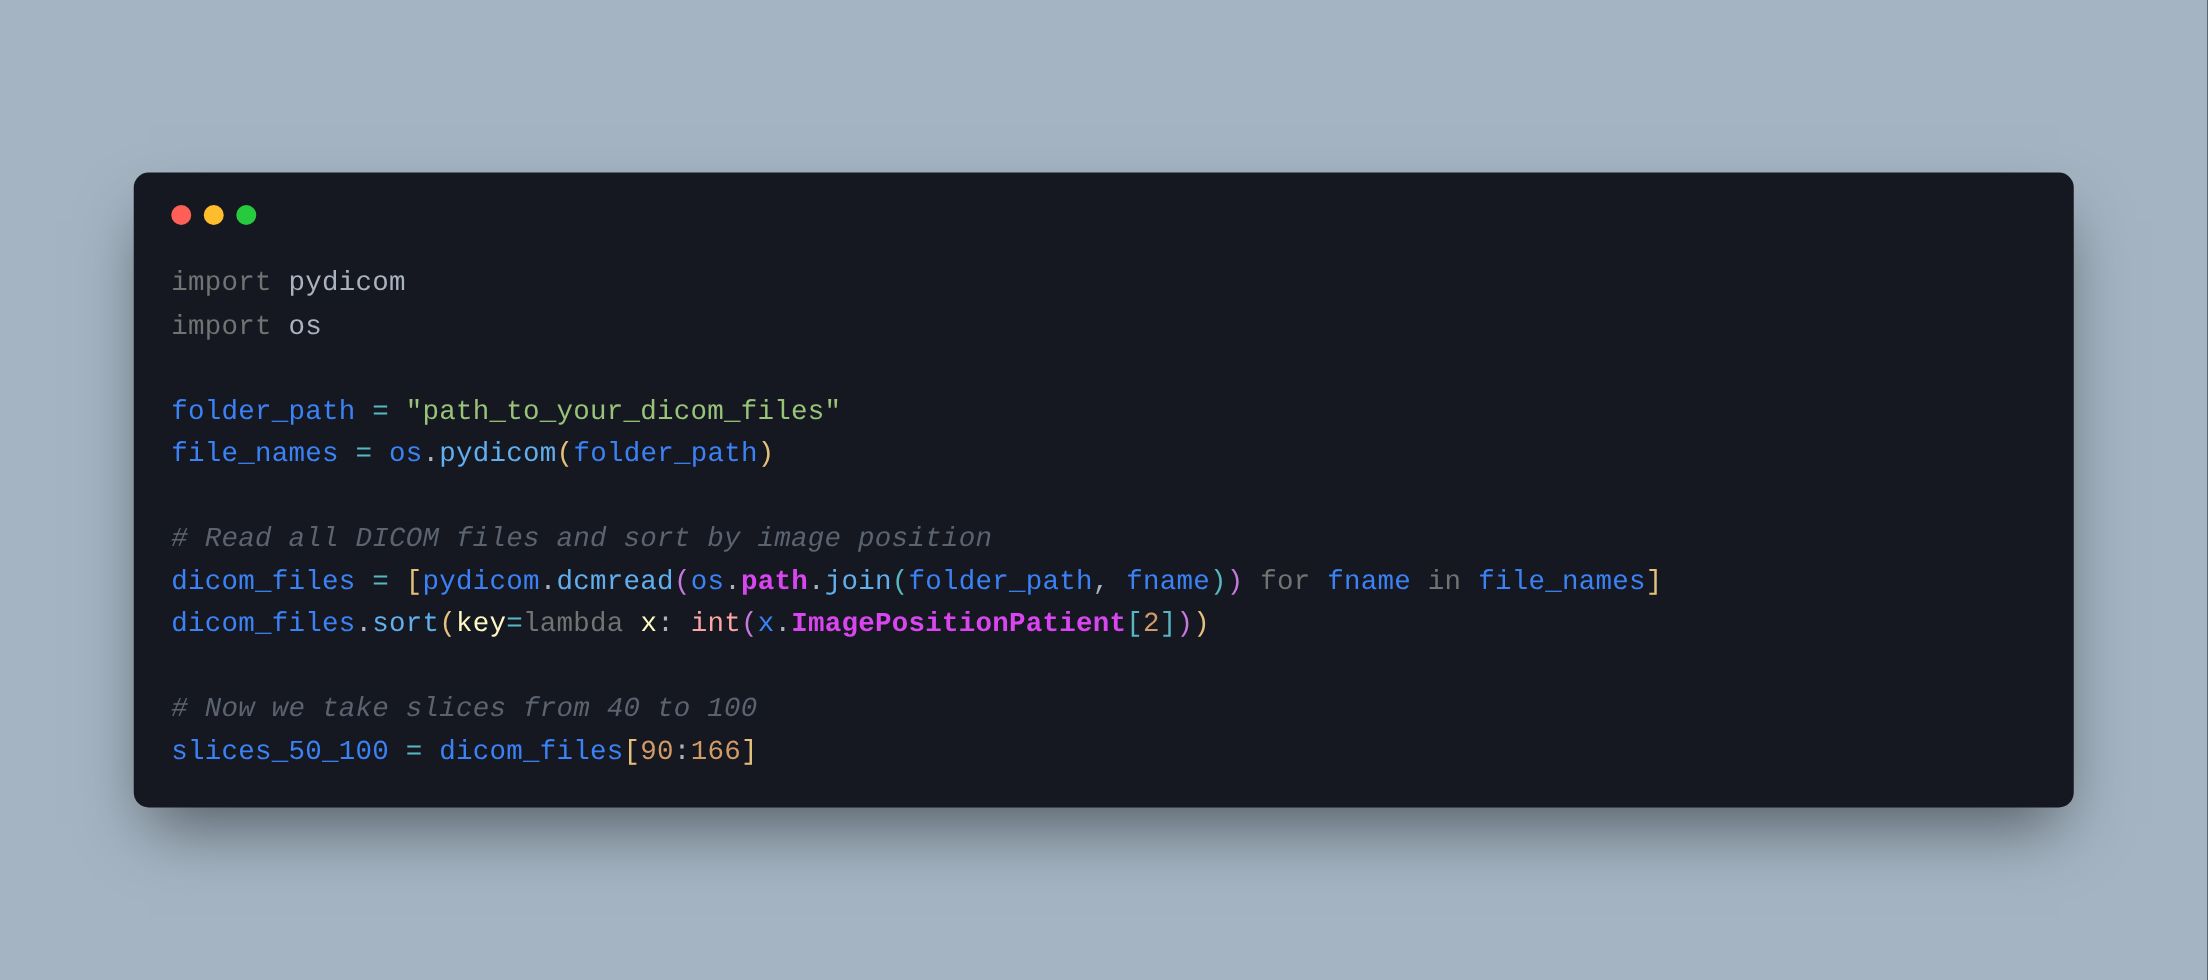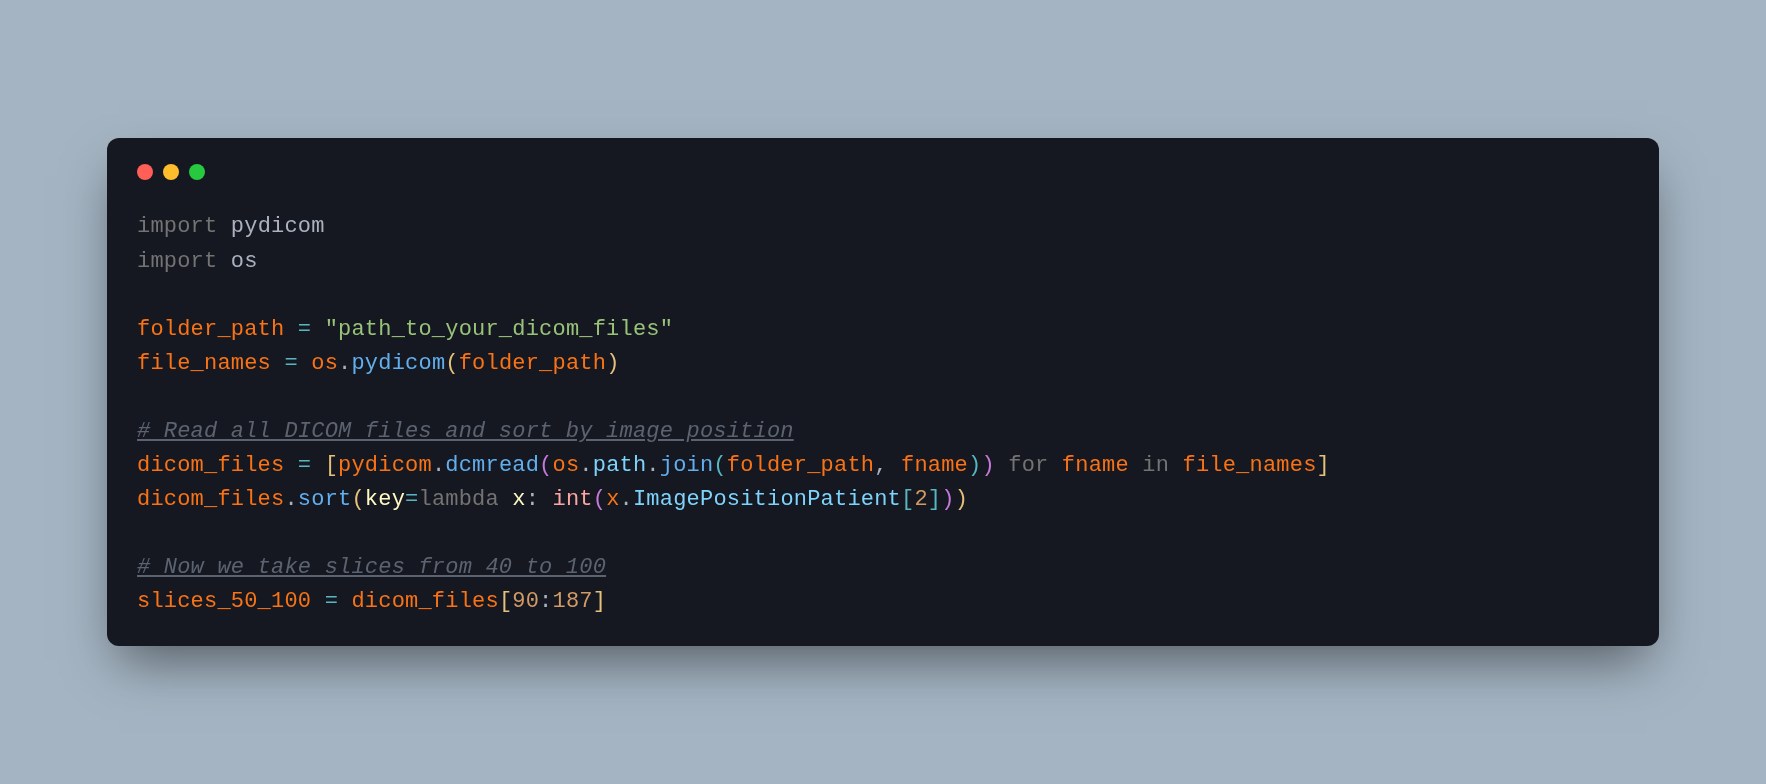--- a/index.html
+++ b/index.html
@@ -60,47 +60,47 @@
 
     .tok-keyword {
       color: #737373;
     }
 
     .tok-module {
       color: #abb2bf;
     }
 
     .tok-ident {
-      color: #f97316;
+      color: #3b82f6;
     }
 
     .tok-op {
       color: #56b6c2;
     }
 
     .tok-string {
       color: #98c379;
     }
 
     .tok-attr {
-      color: #7dd3fc;
+      color: #d946ef;
+      font-weight: bold;
     }
 
     .tok-func {
       color: #61afef;
     }
 
     .tok-builtin {
       color: #fca5a5;
     }
 
     .tok-comment {
       color: #5c6370;
       font-style: italic;
-      text-decoration: underline;
     }
 
     .tok-paren {
       color: #e5c07b;
     }
     
     .tok-paren-pink {
       color: #c678dd;
     }
     
@@ -137,14 +137,14 @@
 <span class="tok-keyword">import</span> <span class="tok-module">os</span>
 
 <span class="tok-ident">folder_path </span><span class="tok-op">=</span><span class="tok-string"> "path_to_your_dicom_files"</span>
 <span class="tok-ident">file_names </span><span class="tok-op">=</span><span class="tok-ident"> os</span><span class="tok-dot">.</span><span class="tok-func">pydicom</span><span class="tok-paren">(</span><span class="tok-ident">folder_path</span><span class="tok-paren">)</span>
 
 <span class="tok-comment"># Read all DICOM files and sort by image position</span>
 <span class="tok-ident">dicom_files </span><span class="tok-op">=</span><span> </span><span class="tok-paren">[</span><span class="tok-ident">pydicom</span><span class="tok-dot">.</span><span class="tok-func">dcmread</span><span class="tok-paren-pink">(</span><span class="tok-ident">os</span><span class="tok-dot">.</span><span class="tok-attr">path</span><span class="tok-dot">.</span><span class="tok-func">join</span><span class="tok-paren-blue">(</span><span class="tok-ident">folder_path</span><span class="tok-punct">, </span><span class="tok-ident">fname</span><span class="tok-paren-blue">)</span><span class="tok-paren-pink">)</span><span> </span><span class="tok-keyword">for</span><span class="tok-ident"> fname </span><span class="tok-keyword">in</span><span class="tok-ident"> file_names</span><span class="tok-paren">]</span>
 <span class="tok-ident">dicom_files</span><span class="tok-dot">.</span><span class="tok-func">sort</span><span class="tok-paren">(</span><span class="tok-param">key</span><span class="tok-op">=</span><span class="tok-keyword">lambda</span><span class="tok-param"> x</span><span class="tok-punct">: </span><span class="tok-builtin">int</span><span class="tok-paren-pink">(</span><span class="tok-ident">x</span><span class="tok-dot">.</span><span class="tok-attr">ImagePositionPatient</span><span class="tok-paren-blue">[</span><span class="tok-number">2</span><span class="tok-paren-blue">]</span><span class="tok-paren-pink">)</span><span class="tok-paren">)</span>
 
 <span class="tok-comment"># Now we take slices from 40 to 100</span>
-<span class="tok-ident">slices_50_100 </span><span class="tok-op">=</span><span class="tok-ident"> dicom_files</span><span class="tok-paren">[</span><span class="tok-number">90</span><span class="tok-punct">:</span><span class="tok-number">187</span><span class="tok-paren">]</span></div>
+<span class="tok-ident">slices_50_100 </span><span class="tok-op">=</span><span class="tok-ident"> dicom_files</span><span class="tok-paren">[</span><span class="tok-number">90</span><span class="tok-punct">:</span><span class="tok-number">166</span><span class="tok-paren">]</span></div>
 </div>
 
 </body></html>

